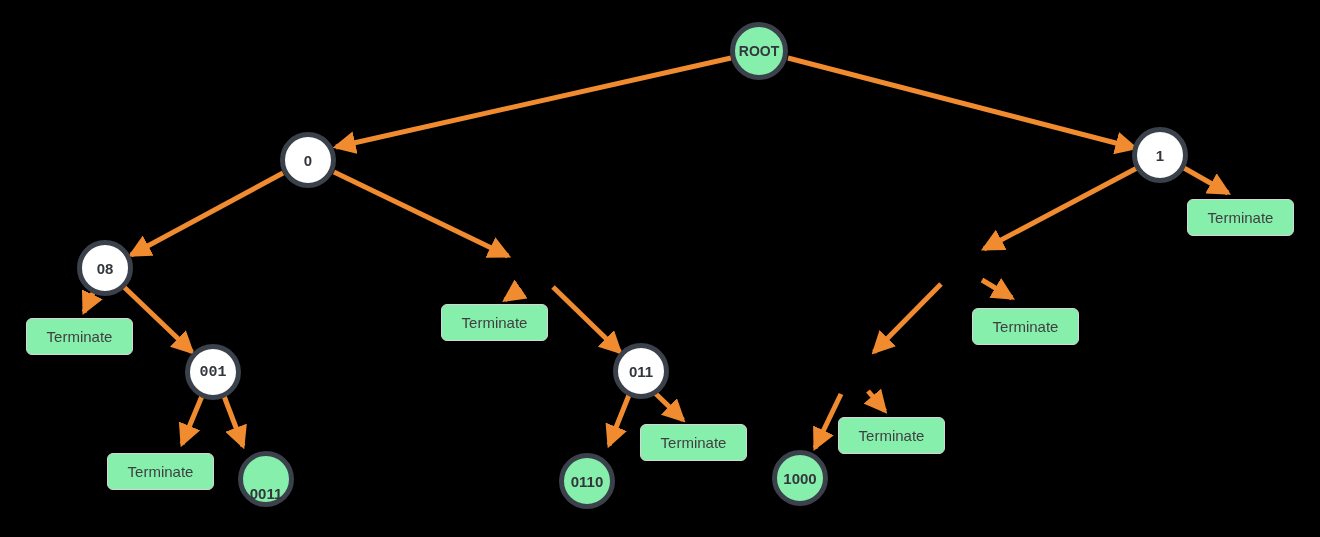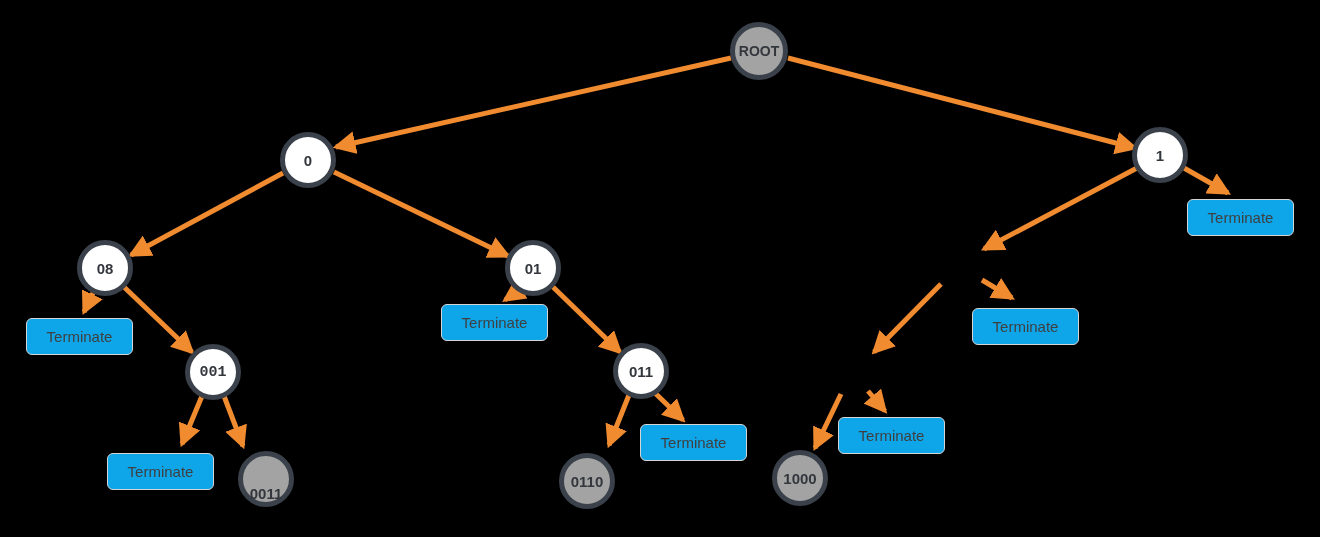--- a/index.html
+++ b/index.html
@@ -29,27 +29,27 @@
     border-radius: 50%;
     background: #fff;
     display: flex;
     align-items: center;
     justify-content: center;
     font-weight: bold;
     font-size: 15px;
     color: #33373D;
     z-index: 2;
   }
-  .node.green { background: #a3a3a3; }
+  .node.green { background: #86efac; }
   .node.root { width: 58px; height: 58px; font-size: 14px; }
   .terminate {
     position: absolute;
     box-sizing: border-box;
     width: 107px; height: 37px;
-    background: #0ea5e9;
+    background: #86efac;
     border: 1px solid #D5D5D5;
     border-radius: 6px;
     display: flex;
     align-items: center;
     justify-content: center;
     font-size: 15px;
     color: #3F3F3F;
     z-index: 2;
   }
 </style>
@@ -89,23 +89,20 @@
     </div>
   <div class="node" style="left:280px; top:132px;">
       <span>0</span>
     </div>
   <div class="node" style="left:1132px;top:127px;">
       <span>1</span>
     </div>
   <div class="node" style="left:77px;  top:240px;">
       <span>08</span>
     </div>
-  <div class="node" style="left:505px; top:240px;">
-      <span>01</span>
-    </div>
   <div class="node" style="left:185px; top:344px;font-family:Liberation Mono, monospace;">
       <span>001</span>
     </div>
   <div class="node" style="left:613px; top:343px;">
       <span>011</span>
     </div>
   <div class="node green" style="left:238px; top:451px;align-items:flex-end;">
       <span>0011</span>
     </div>
   <div class="node green" style="left:559px; top:453px;">

